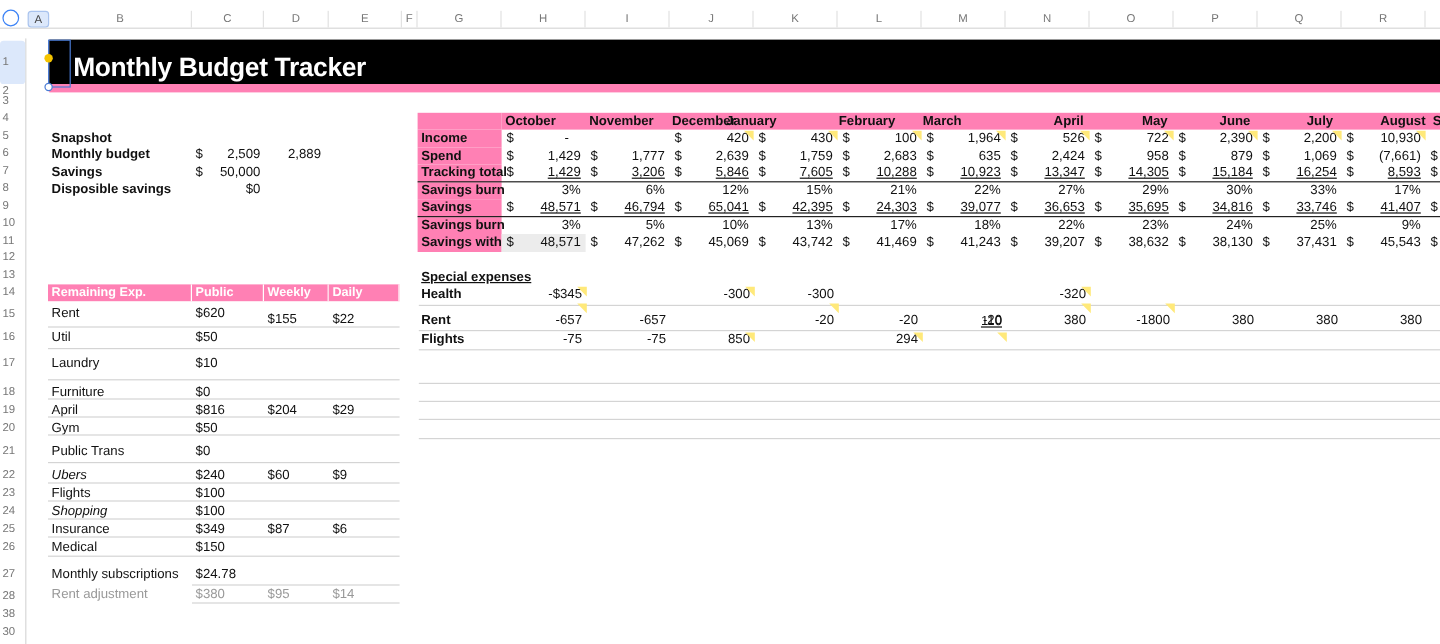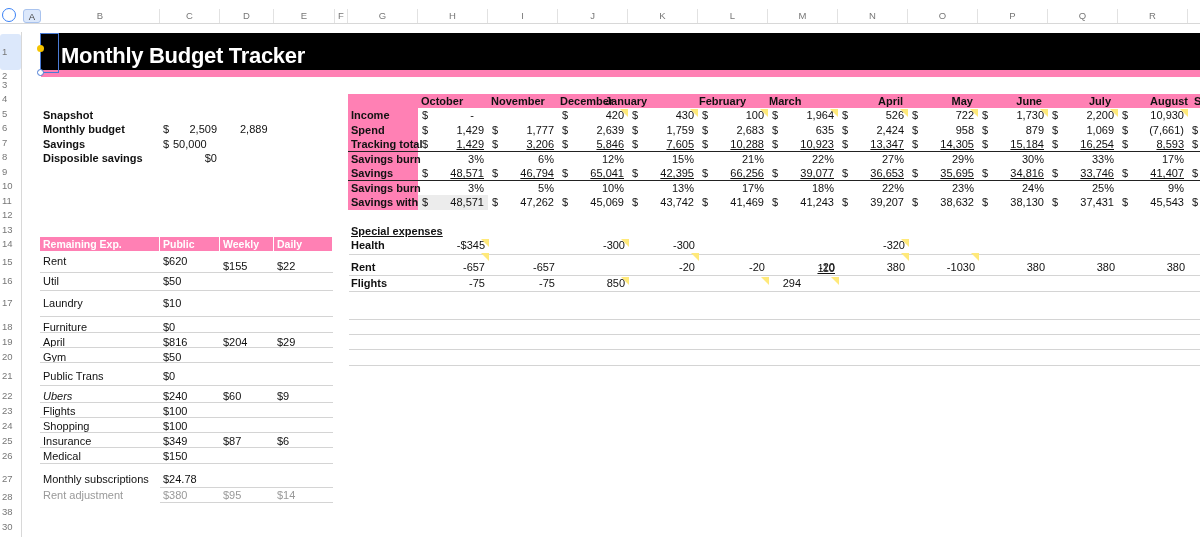--- a/index.html
+++ b/index.html
@@ -121,21 +121,21 @@
   <div class="selhandle" style="left:14px;top:13px;background:#f5c400"></div>
   <div class="selhandle" style="left:14px;top:37px;background:#fff;border:1.5px solid #4a7bd4"></div>
 
   <div class="snap" style="left:20px;top:77px">Snapshot</div>
   <div class="snap" style="left:20px;top:91px">Monthly budget</div>
   <div class="snapval" style="left:140px;top:91px">$</div>
   <div class="snapval" style="left:160px;top:91px;width:34px;text-align:right">2,509</div>
   <div class="snapval" style="left:217px;top:91px">2,889</div>
   <div class="snap" style="left:20px;top:106px">Savings</div>
   <div class="snapval" style="left:140px;top:106px">$</div>
-  <div class="snapval" style="left:150px;top:106px;width:44px;">50,000</div>
+  <div class="snapval" style="left:150px;top:106px;width:44px;text-align:right">50,000</div>
   <div class="snap" style="left:20px;top:120px">Disposible savings</div>
   <div class="snapval" style="left:160px;top:120px;width:34px;text-align:right">$0</div>
 
   <div style="position:absolute;left:325px;top:62px;width:70px;height:14px;background:#ff80b4"></div>
   <div class="summary-label" style="top:76px">Income</div>
   <div class="summary-label" style="top:90.5px">Spend</div>
   <div class="summary-label" style="top:105px">Tracking total</div>
   <div class="summary-label" style="top:119.5px">Savings burn</div>
   <div class="summary-label" style="top:134px">Savings</div>
   <div class="summary-label" style="top:148.5px">Savings burn</div>
@@ -192,21 +192,21 @@
         <span class="v">526</span>
       </div>
       <div class="note" style="left: 877px; top: 77px;"></div>
       <div class="cell" style="left: 885px; top: 76px; width: 70px;">
         <span class="d">$</span>
         <span class="v">722</span>
       </div>
       <div class="note" style="left: 947px; top: 77px;"></div>
       <div class="cell" style="left: 955px; top: 76px; width: 70px;">
         <span class="d">$</span>
-        <span class="v">1,730</span>
+        <span class="v">2,390</span>
       </div>
       <div class="note" style="left: 1017px; top: 77px;"></div>
       <div class="cell" style="left: 1025px; top: 76px; width: 70px;">
         <span class="d">$</span>
         <span class="v">2,200</span>
       </div>
       <div class="note" style="left: 1087px; top: 77px;"></div>
       <div class="cell" style="left: 1095px; top: 76px; width: 70px;">
         <span class="d">$</span>
         <span class="v">10,930</span>
@@ -352,21 +352,21 @@
       <div class="cell" style="left: 535px; top: 134px; width: 70px;">
         <span class="d">$</span>
         <span class="v uline">65,041</span>
       </div>
       <div class="cell" style="left: 605px; top: 134px; width: 70px;">
         <span class="d">$</span>
         <span class="v uline">42,395</span>
       </div>
       <div class="cell" style="left: 675px; top: 134px; width: 70px;">
         <span class="d">$</span>
-        <span class="v uline">66,256</span>
+        <span class="v uline">24,303</span>
       </div>
       <div class="cell" style="left: 745px; top: 134px; width: 70px;">
         <span class="d">$</span>
         <span class="v uline">39,077</span>
       </div>
       <div class="cell" style="left: 815px; top: 134px; width: 70px;">
         <span class="d">$</span>
         <span class="v uline">36,653</span>
       </div>
       <div class="cell" style="left: 885px; top: 134px; width: 70px;">
@@ -501,31 +501,31 @@
       <div class="sp-val" style="left: 402px; top: 229px;">-657</div>
       <div class="note" style="left: 458px; top: 221px;"></div>
       <div class="sp-val" style="left: 472px; top: 229px;">-657</div>
       <div class="sp-val" style="left: 542px; top: 229px;"></div>
       <div class="sp-val" style="left: 612px; top: 229px;">-20</div>
       <div class="note" style="left: 668px; top: 221px;"></div>
       <div class="sp-val" style="left: 682px; top: 229px;">-20</div>
       <div class="sp-val" style="left: 752px; top: 229px;">-20</div>
       <div class="sp-val" style="left: 822px; top: 229px;">380</div>
       <div class="note" style="left: 878px; top: 221px;"></div>
-      <div class="sp-val" style="left: 892px; top: 229px;">-1030</div>
+      <div class="sp-val" style="left: 892px; top: 229px;">-1800</div>
       <div class="note" style="left: 948px; top: 221px;"></div>
       <div class="sp-val" style="left: 962px; top: 229px;">380</div>
       <div class="sp-val" style="left: 1032px; top: 229px;">380</div>
       <div class="sp-val" style="left: 1102px; top: 229px;">380</div>
       <div class="sp-val" style="left: 402px; top: 245px;">-75</div>
       <div class="sp-val" style="left: 472px; top: 245px;">-75</div>
       <div class="sp-val" style="left: 542px; top: 245px;">850</div>
       <div class="note" style="left: 598px; top: 245px;"></div>
       <div class="sp-val" style="left: 612px; top: 245px;"></div>
-      <div class="sp-val" style="left: 718px; top: 245px;">294</div>
+      <div class="sp-val" style="left: 682px; top: 245px;">294</div>
       <div class="note" style="left: 738px; top: 245px;"></div>
       <div class="sp-val" style="left: 752px; top: 230px; text-decoration: underline;">110</div>
       <div class="note" style="left: 808px; top: 245px;"></div>
       <div class="sp-val" style="left: 822px; top: 245px;"></div>
       <div class="sp-val" style="left: 892px; top: 245px;"></div>
       <div class="sp-val" style="left: 962px; top: 245px;"></div>
       <div class="sp-val" style="left: 1032px; top: 245px;"></div>
       <div class="sp-val" style="left: 1102px; top: 245px;"></div>
     </div>
 
@@ -573,21 +573,21 @@
       <div class="rem-label" style="top: 358px; font-style: italic;">Ubers</div>
       <div class="rem-val" style="left: 140px; top: 358px;">$240</div>
       <div class="rem-val" style="left: 200px; top: 358px;">$60</div>
       <div class="rem-val" style="left: 254px; top: 358px;">$9</div>
       <div class="rem-line" style="top: 370px;"></div>
       <div class="rem-label" style="top: 373px;">Flights</div>
       <div class="rem-val" style="left: 140px; top: 373px;">$100</div>
       <div class="rem-val" style="left: 200px; top: 373px;"></div>
       <div class="rem-val" style="left: 254px; top: 373px;"></div>
       <div class="rem-line" style="top: 385px;"></div>
-      <div class="rem-label" style="top: 388px;">Shopping</div>
+      <div class="rem-label" style="top: 388px; font-style: italic;">Shopping</div>
       <div class="rem-val" style="left: 140px; top: 388px;">$100</div>
       <div class="rem-val" style="left: 200px; top: 388px;"></div>
       <div class="rem-val" style="left: 254px; top: 388px;"></div>
       <div class="rem-line" style="top: 400px;"></div>
       <div class="rem-label" style="top: 403px;">Insurance</div>
       <div class="rem-val" style="left: 140px; top: 403px;">$349</div>
       <div class="rem-val" style="left: 200px; top: 403px;">$87</div>
       <div class="rem-val" style="left: 254px; top: 403px;">$6</div>
       <div class="rem-line" style="top: 415px;"></div>
       <div class="rem-label" style="top: 418px;">Medical</div>

